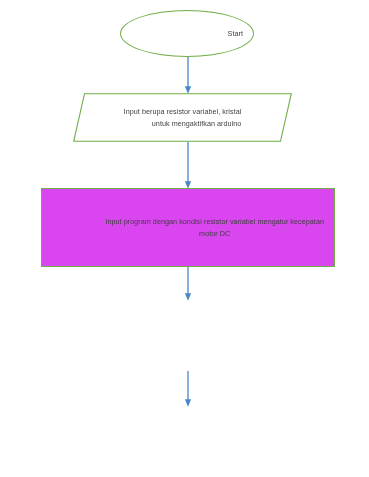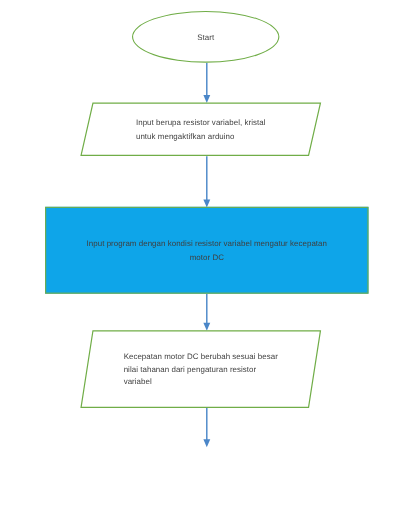--- a/index.html
+++ b/index.html
@@ -19,21 +19,21 @@
     left: 0;
     top: 0;
     width: 369px;
     height: 477px;
   }
   .node {
     position: absolute;
     box-sizing: border-box;
     display: flex;
     align-items: center;
-    justify-content: center;
+    justify-content: flex-end;
     text-align: center;
   }
   .node-label {
     color: #3f3f3f;
     font-size: 7.2px;
     line-height: 11.5px;
     letter-spacing: 0.05px;
     white-space: pre-line;
     padding: 0 10px;
   }
@@ -55,21 +55,21 @@
     width: 134px;
     height: 47px;
   }
   
   #node-process {
     left: 41px;
     top: 188px;
     width: 294px;
     height: 79px;
     border: 1.1px solid #70ad47;
-    background: #0ea5e9;
+    background: #d946ef;
   }
   
   .io-wrap {
     position: absolute;
   }
   .io-wrap svg {
     position: absolute;
     left: 0;
     top: 0;
     display: block;
@@ -83,20 +83,21 @@
     height: 100%;
     display: flex;
     align-items: center;
     justify-content: center;
   }
   #node-input {
     left: 73px;
     top: 93px;
     width: 219px;
     height: 49px;
+    text-align: right;
   }
   #node-output {
     left: 73px;
     top: 300px;
     width: 219px;
     height: 71px;
   }
   
   .connector {
     position: absolute;
@@ -138,25 +139,15 @@
       <span class="node-label">Input berupa resistor variabel, kristal
 untuk mengaktifkan arduino</span>
     </div>
   </div>
 
   <div class="node" id="node-process">
     <span class="node-label">Input program dengan kondisi resistor variabel mengatur kecepatan
 motor DC</span>
   </div>
 
-  <div class="io-wrap" id="node-output">
-    <svg width="219" height="71" viewBox="0 0 219 71" xmlns="http://www.w3.org/2000/svg">
-      <polygon points="11.5,0.7 218.3,0.7 207.5,70.3 0.7,70.3" fill="#ffffff" stroke="#70ad47" stroke-width="1.1"></polygon>
-    </svg>
-    <div class="io-text">
-      <span class="node-label">Kecepatan motor DC berubah sesuai besar
-nilai tahanan dari pengaturan resistor
-variabel</span>
-    </div>
-  </div>
 
 
 </div>
 
 </body></html>

